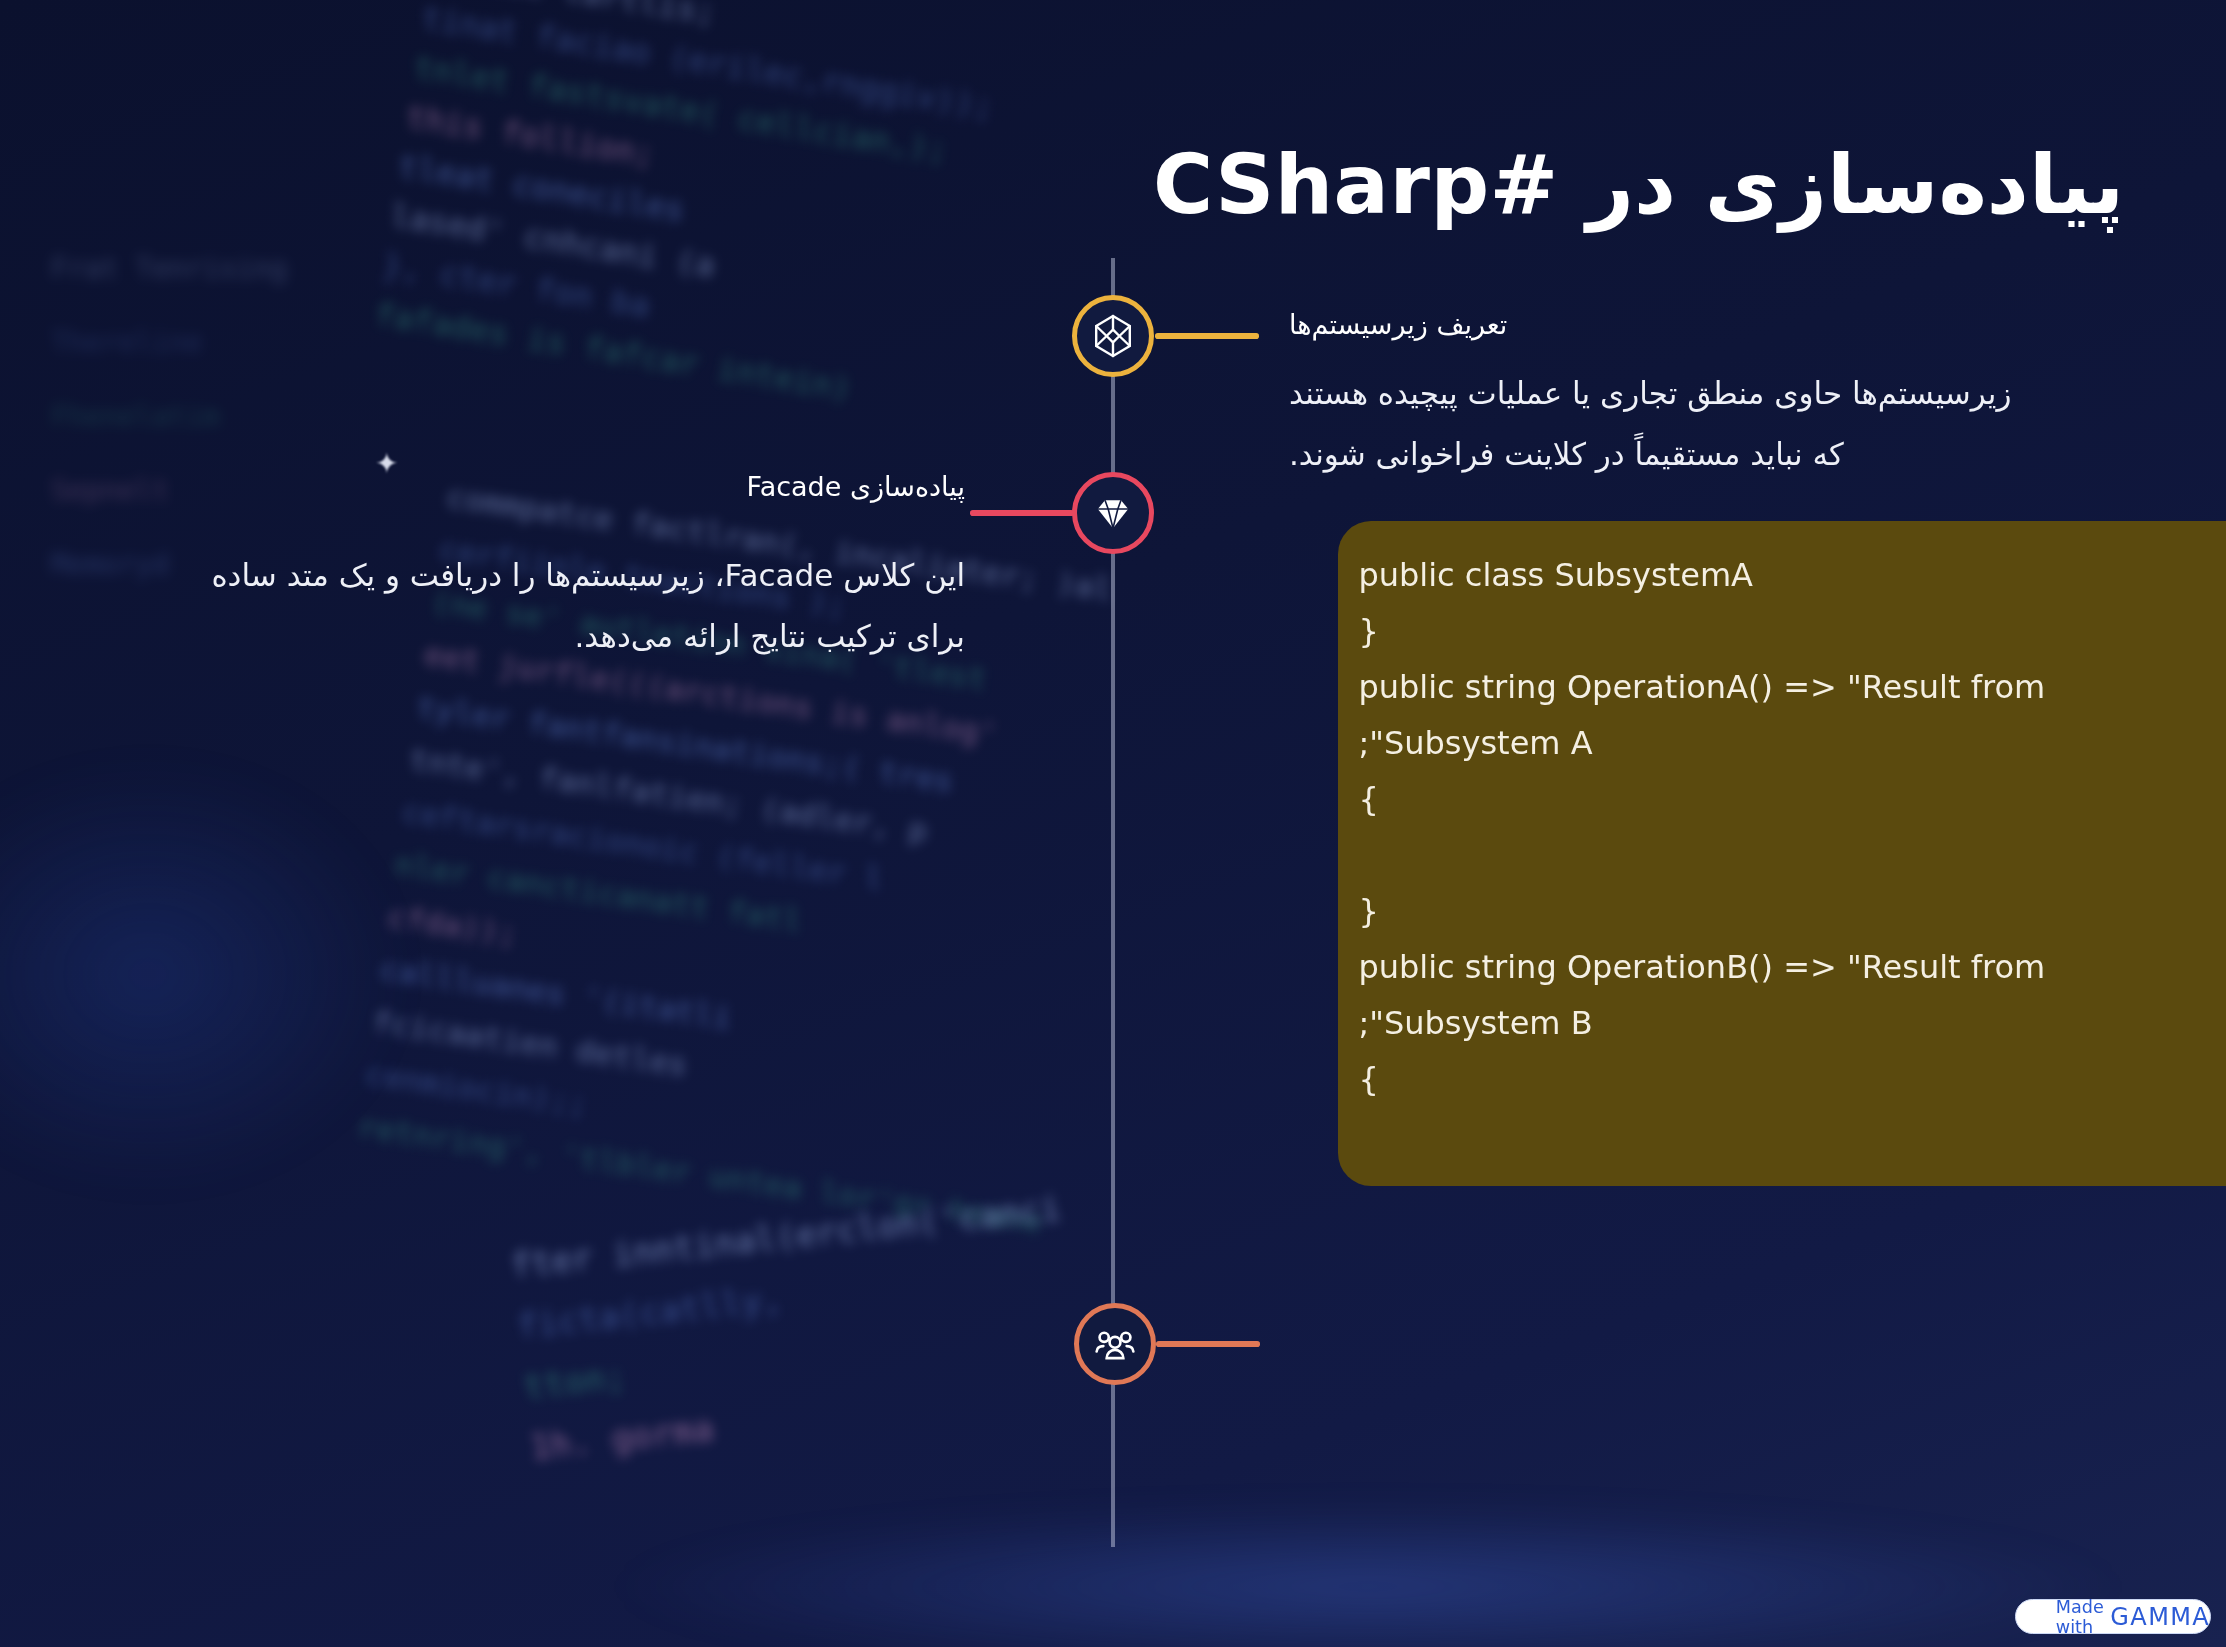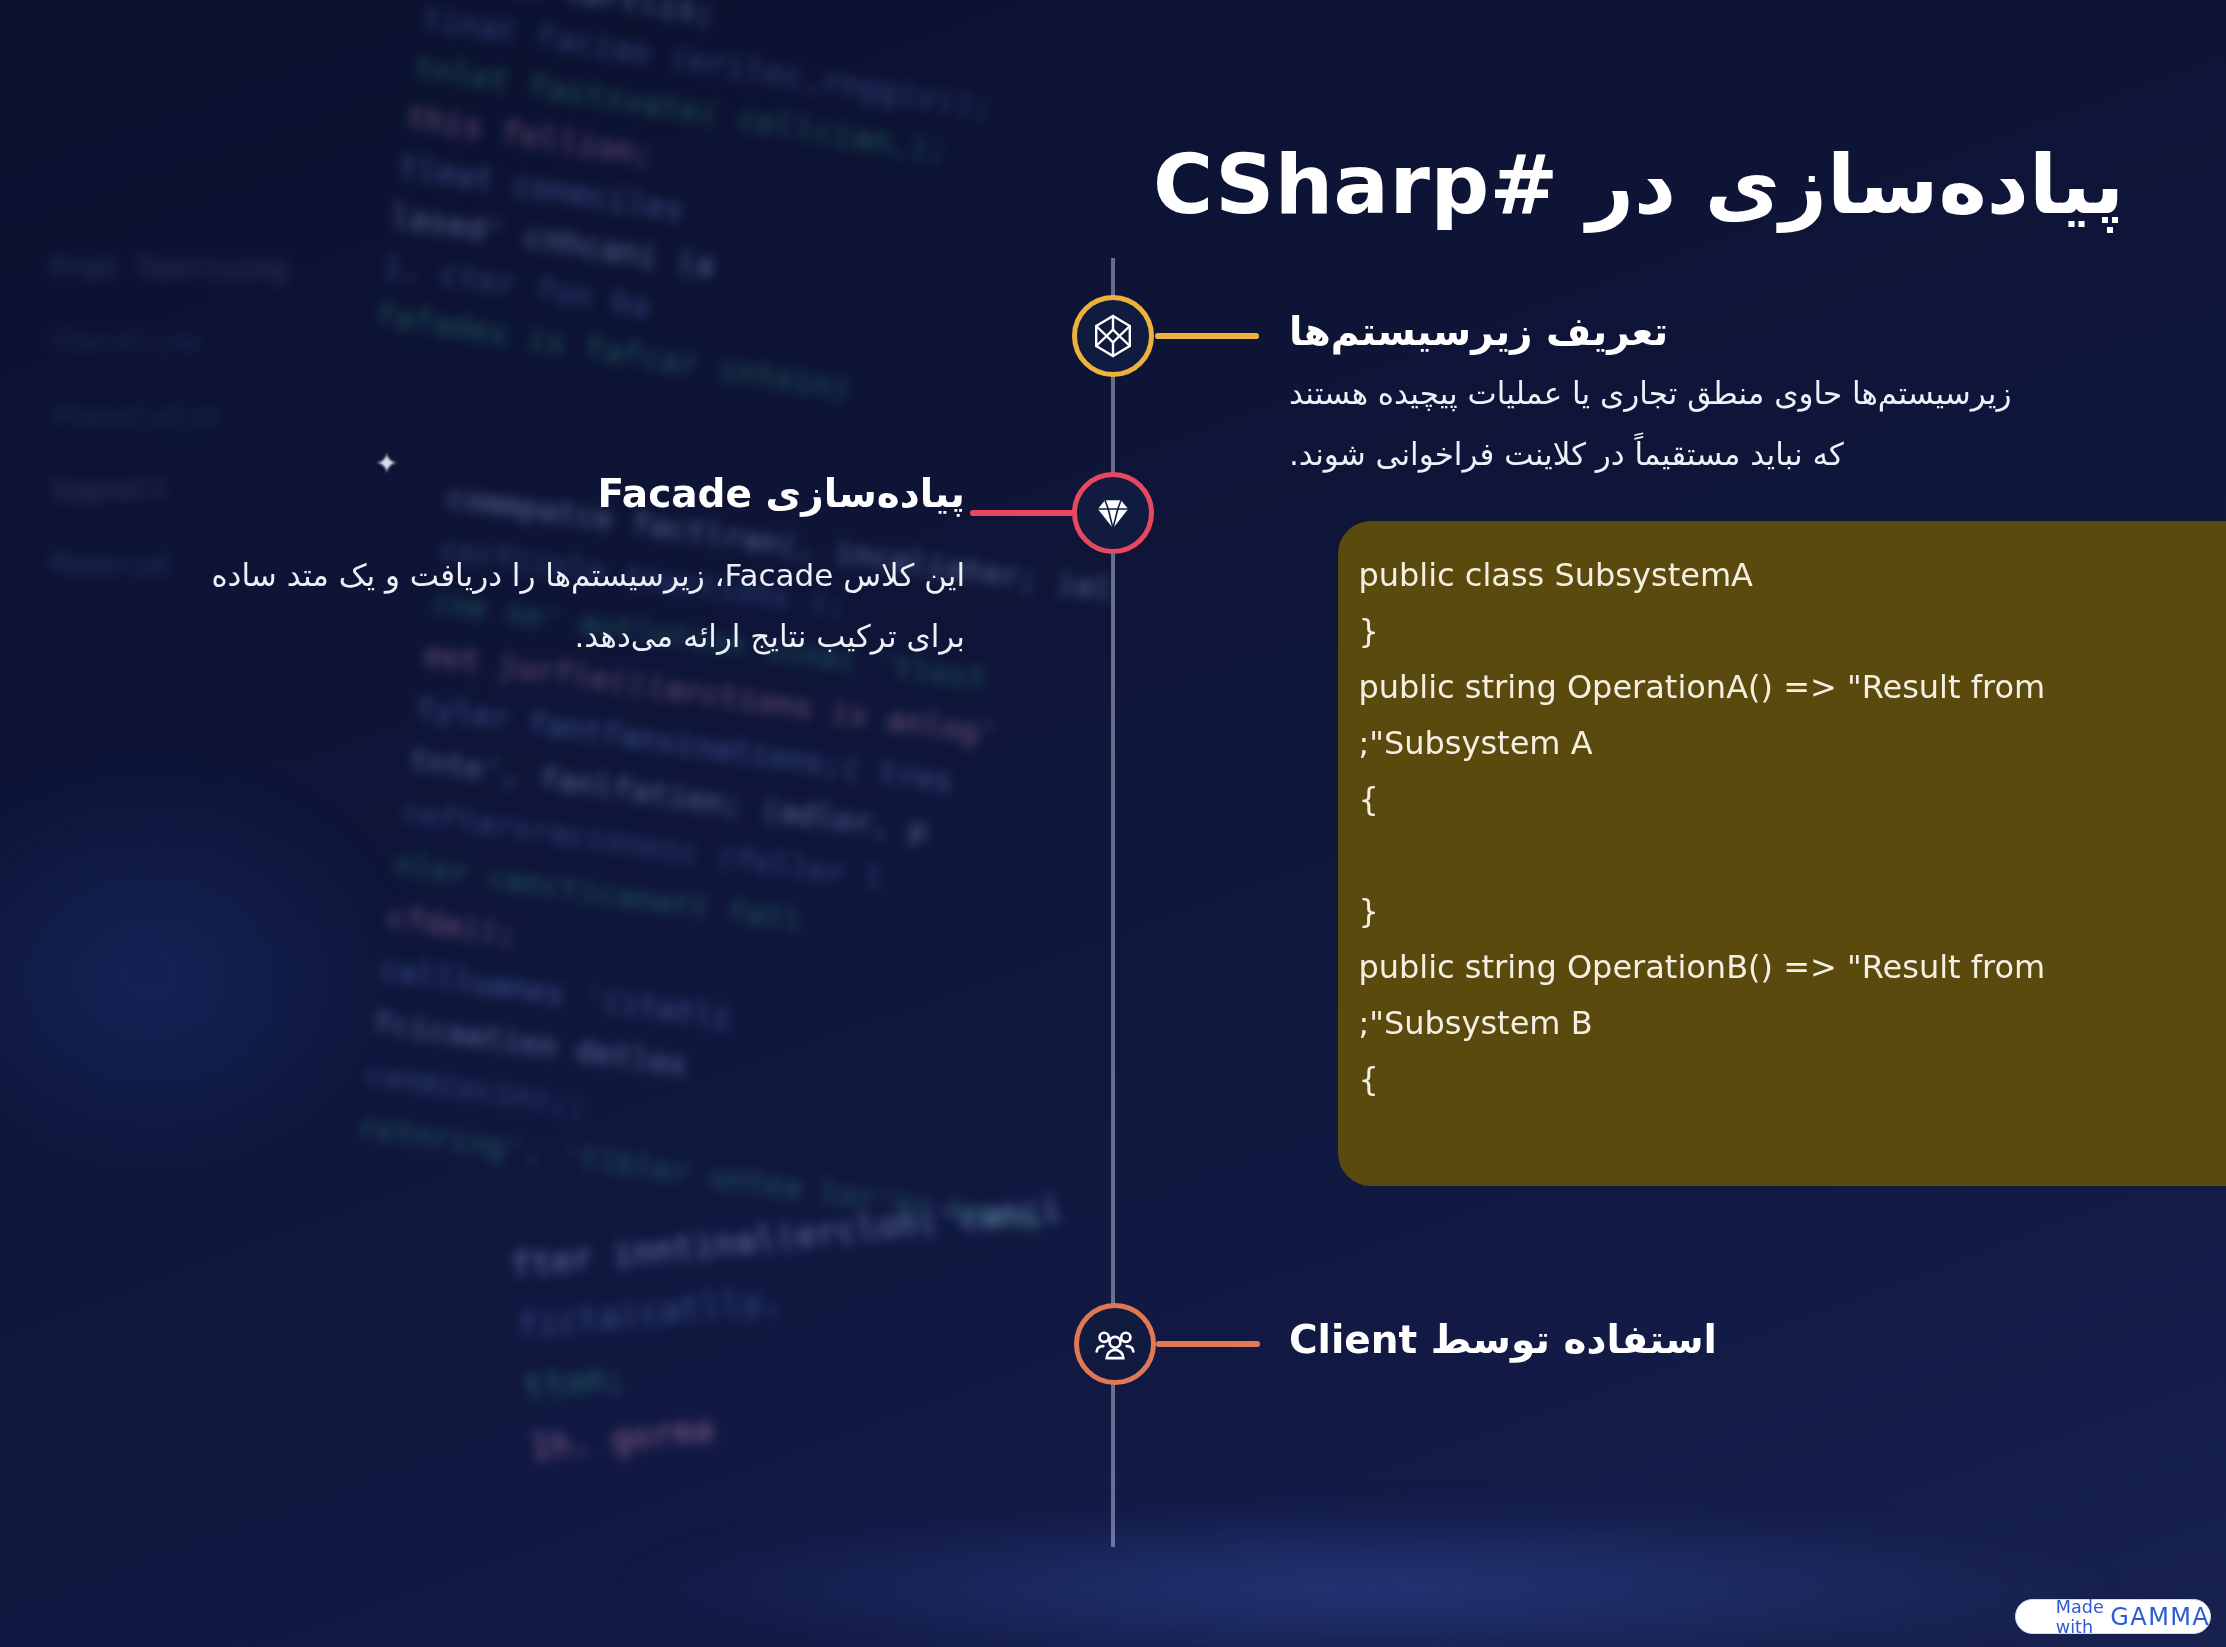--- a/index.html
+++ b/index.html
@@ -37,21 +37,21 @@
     box-sizing:border-box;border:5.6px solid #fff;background:#111a3f;
     display:flex;align-items:center;justify-content:center;z-index:3;}
   .ring-subsystems{left:1072px;top:295px;border-color:var(--accent-yellow);}
   .ring-facade{left:1072px;top:472px;border-color:var(--accent-pink);}
   .ring-client{left:1074px;top:1303px;border-color:var(--accent-coral);}
   .connector{position:absolute;height:5.6px;border-radius:2.8px;z-index:2;}
   .conn-subsystems{left:1155px;top:333px;width:104px;background:var(--accent-yellow);}
   .conn-facade{left:970px;top:510px;width:104px;background:var(--accent-pink);}
   .conn-client{left:1156px;top:1341px;width:104px;background:var(--accent-coral);}
   
-  .section-heading{position:absolute;font-size:39px;font-weight:700;color:#fff;
+  .section-heading{position:absolute;font-size:27px;font-weight:400;color:#fff;
     direction:rtl;white-space:nowrap;z-index:4;}
   .h-subsystems{left:1289px;top:309px;}
   .h-facade{right:1261px;top:471px;}
   .h-client{left:1289px;top:1317px;}
   .section-body{position:absolute;font-size:31px;line-height:61px;color:#eef0f7;
     direction:rtl;z-index:4;}
   .b-subsystems{left:1289px;top:363px;text-align:left;}
   .b-facade{right:1261px;top:545px;text-align:right;margin-left:8px;}
   .b-client{left:1289px;top:1366px;text-align:left;}
   
@@ -168,21 +168,20 @@
     <svg class="icon-svg" width="50" height="50" viewBox="-30 -30 60 60">
       <g stroke="#fff" stroke-width="3.2" fill="none" stroke-linecap="round">
         <circle cx="-13" cy="-8" r="5.5"></circle>
         <circle cx="13" cy="-8" r="5.5"></circle>
         <circle cx="0" cy="-2" r="6.5"></circle>
         <path d="M-10,17 A10,10 0 0 1 10,17 L-10,17 Z"></path>
         <path d="M-22,9 Q-21.5,2.5 -14,2.5 M22,9 Q21.5,2.5 14,2.5"></path>
       </g>
     </svg>
   </div>
-  <div class="section-heading h-client">استفاده توسط Client</div>
 
   <div class="badge">
     <span class="made">Made with</span>
     <span class="brand">GAMMA</span>
   </div>
 
 </div>
 
 
 </body></html>

